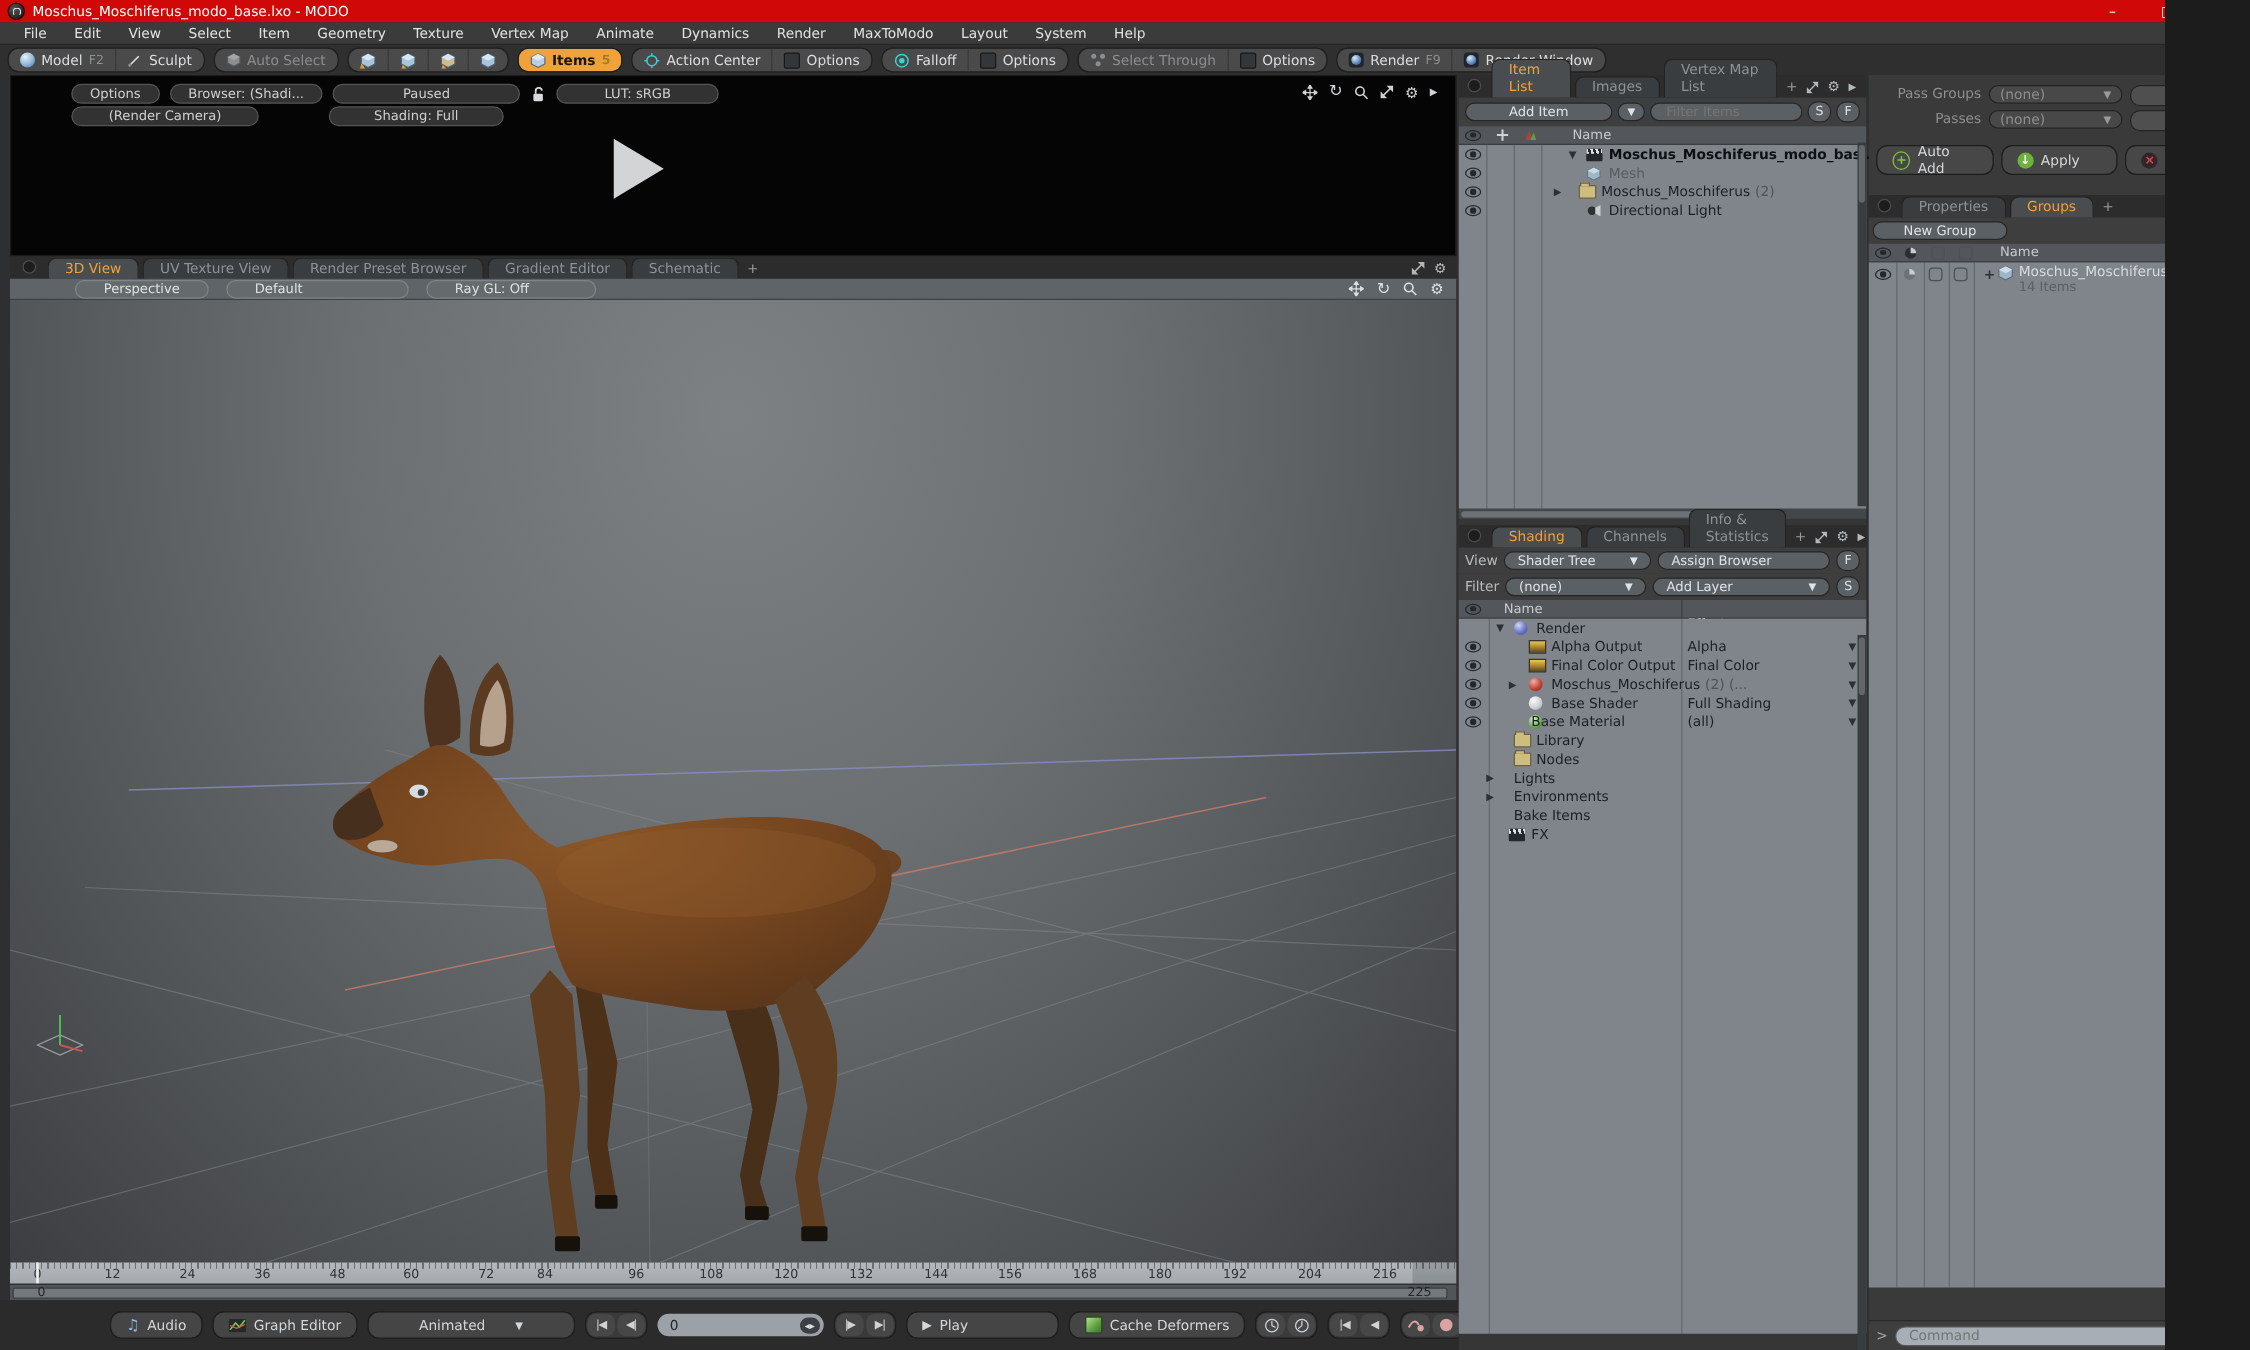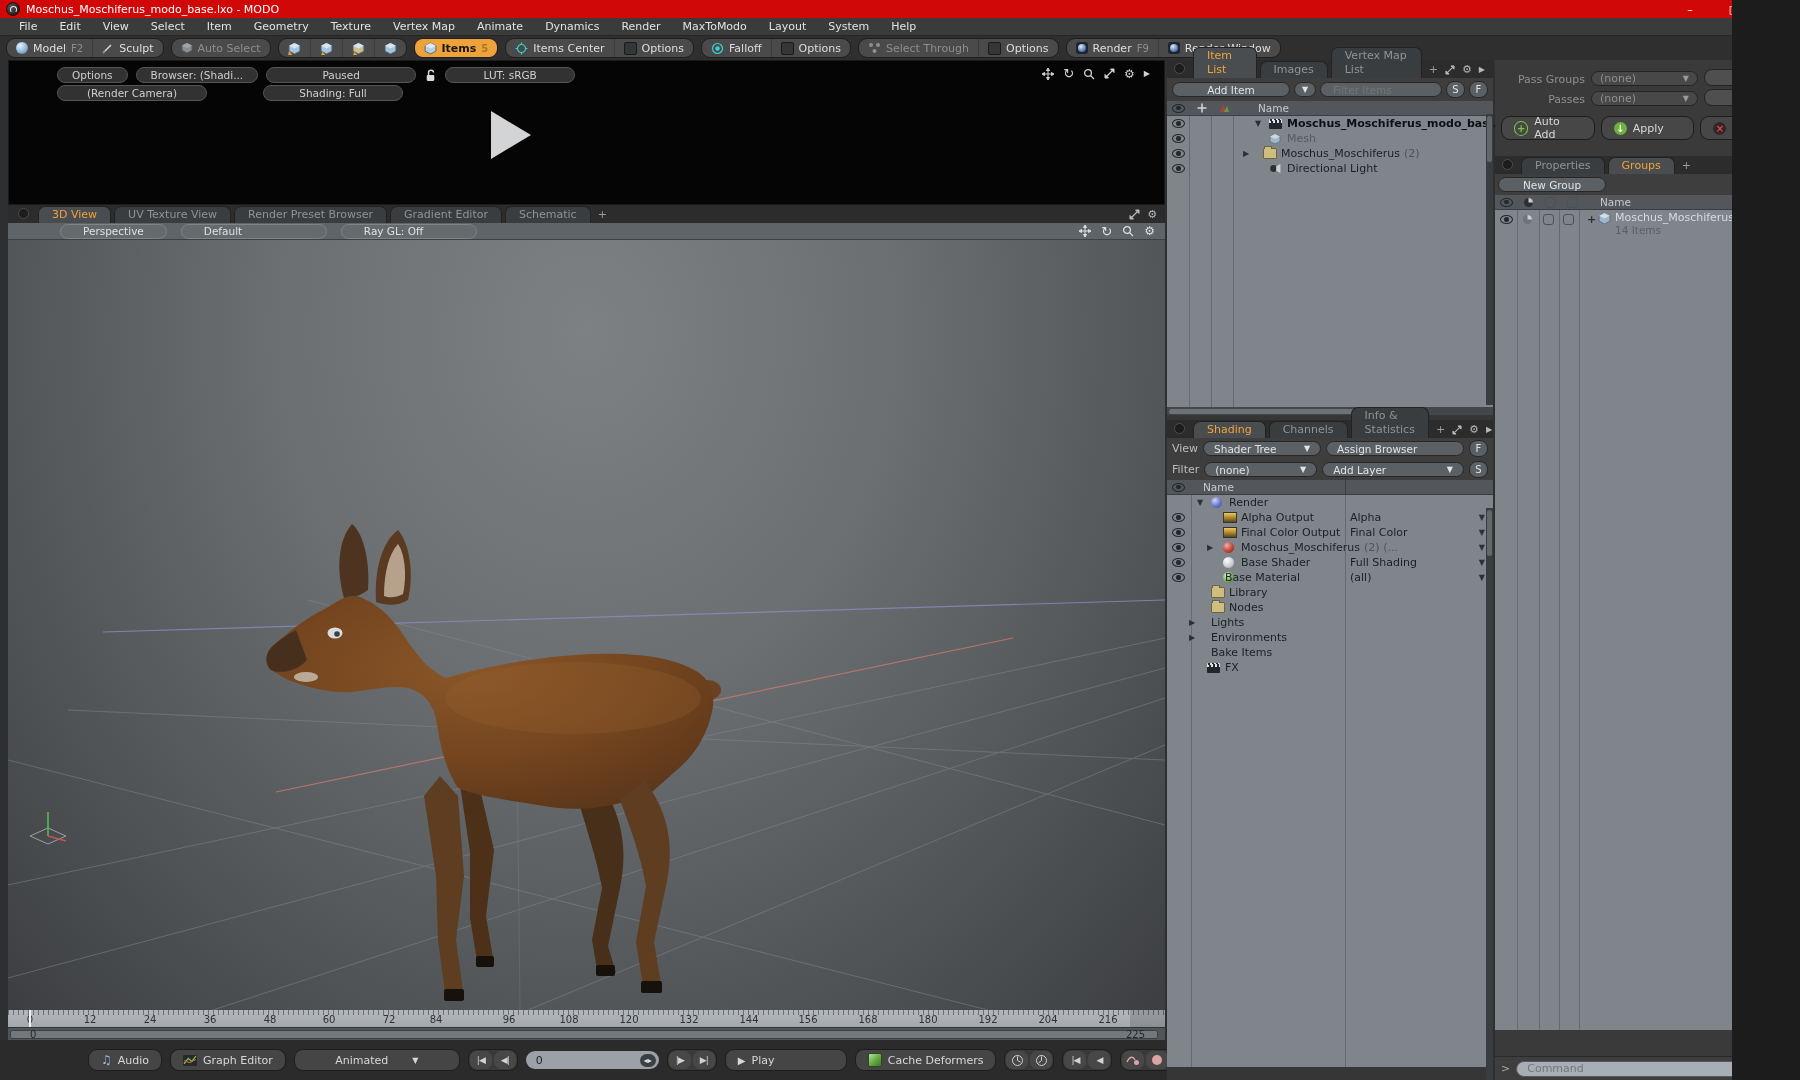--- a/index.html
+++ b/index.html
@@ -103,21 +103,21 @@
   .sp-white{background:radial-gradient(circle at 35% 30%,#fcfcfc,#c9cdd0 60%,#8d9296);}
   .sp-green{background:radial-gradient(circle at 35% 30%,#d8f0c8,#6aa84f 60%,#3c6e2a);}
   .imgic{width:12px;height:9px;border:1px solid #3a3428;background:linear-gradient(180deg,#e8c85a 0%,#b08830 50%,#5a4620 100%);display:inline-block;}
   .checkbox{width:11px;height:11px;border:1.5px solid #4c5156;border-radius:3px;box-sizing:border-box;display:inline-block;}
   .hscroll{position:relative;height:8px;background:#44474a;}
   .hscroll i{position:absolute;left:2px;top:1.5px;width:58%;height:5px;background:#6d7276;border-radius:3px;}
   .vscroll{position:absolute;right:0;top:0;width:7px;bottom:0;background:#3a3d3f;}
   .vscroll i{position:absolute;left:1px;top:2px;width:5px;height:46px;background:#636769;border-radius:3px;}
 
   
-  .rc-row{display:flex;align-items:flex-end;gap:6px;height:18px;margin:2px 8px;}
+  .rc-row{display:flex;align-items:flex-start;gap:6px;height:18px;margin:2px 8px;}
   .rc-label{width:82px;text-align:right;color:#8f8f8f;font-size:11px;}
   .rc-drop{flex:1;background:#484848;border:1px solid #242424;border-radius:8px;height:15px;display:flex;align-items:center;padding:0 8px;color:#8e8e8e;box-sizing:border-box;}
   .rc-drop .dd{margin-left:auto;font-size:8px;color:#9a9a9a;}
   .rc-new{width:86px;background:#4f4f4f;border:1px solid #242424;border-radius:8px;height:15px;display:flex;align-items:center;justify-content:center;color:#e2e2e2;}
   .rc-new.dim{color:#7c7c7c;}
   .big3{display:flex;gap:6px;margin:10px 6px 0 6px;}
   .big3 .bb-btn{flex:1;height:22px;background:#474747;}
   .ic-circle{width:13px;height:13px;border-radius:50%;display:inline-flex;align-items:center;justify-content:center;font-size:10px;font-weight:bold;}
   .cmdbar{position:absolute;left:0;bottom:0;width:305px;height:24px;background:#3e3e3e;display:flex;align-items:center;gap:6px;padding:0 6px;box-sizing:border-box;border-top:1px solid #2a2a2a;}
   .cmd-input{flex:1;background:#a7aeb6;border:1px solid #55595e;border-radius:9px;height:16px;display:flex;align-items:center;padding:0 8px;box-sizing:border-box;}
@@ -224,21 +224,21 @@
     </div>
     <div class="tb-group">
       <div class="tb-btn">
         <svg width="13" height="13" viewBox="0 0 13 13" fill="none" stroke="#35d3d3" stroke-width="1.2">
             <circle cx="6.5" cy="6.5" r="4"></circle>
             <line x1="6.5" y1="0.5" x2="6.5" y2="2.8"></line>
             <line x1="6.5" y1="10.2" x2="6.5" y2="12.5"></line>
             <line x1="0.5" y1="6.5" x2="2.8" y2="6.5"></line>
             <line x1="10.2" y1="6.5" x2="12.5" y2="6.5"></line>
           </svg>
-        <span>Items Center</span>
+        <span>Action Center</span>
       </div>
       <div class="tb-btn">
         <span class="chk"></span>
         <span>Options</span>
       </div>
     </div>
     <div class="tb-group">
       <div class="tb-btn">
         <svg width="13" height="13" viewBox="0 0 13 13">
             <circle cx="6.5" cy="6.5" r="5" fill="none" stroke="#35d3d3" stroke-width="1.2"></circle>

